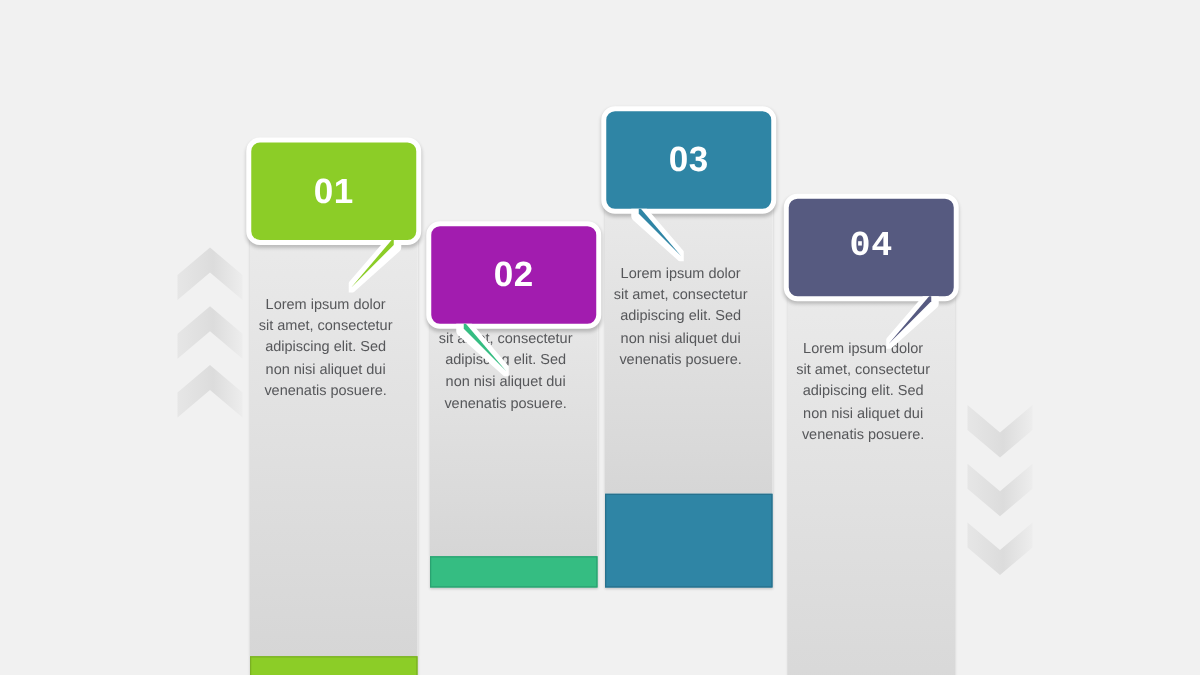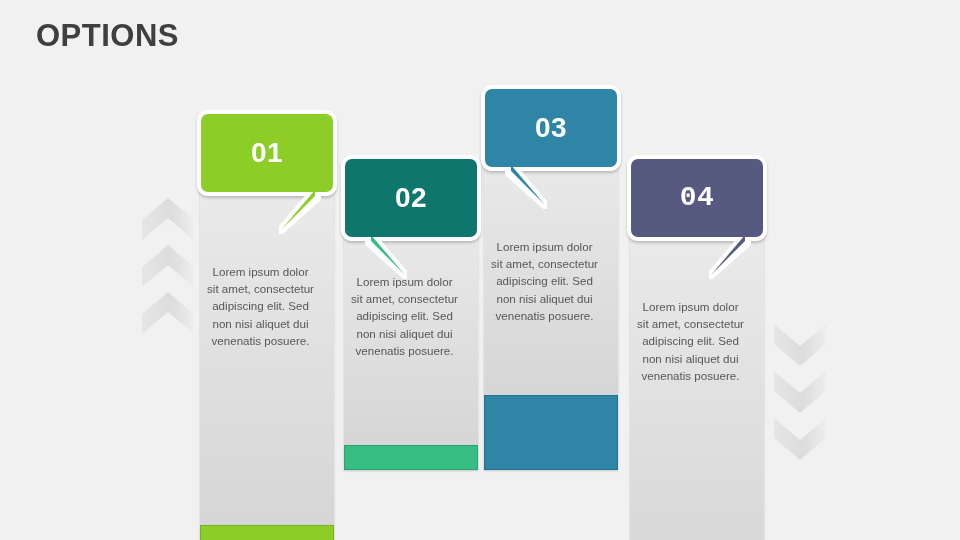--- a/index.html
+++ b/index.html
@@ -61,21 +61,20 @@
   }
 
   .card-text {
     position: absolute;
     left: 6px;
     right: 19px;
     text-align: center;
     font-size: 11.6px;
     line-height: 17.2px;
     color: #56575a;
-    margin-top: 28px;
   }
 
   .card-footer {
     position: absolute;
     left: 0;
     width: 134px;
     box-shadow: 0 1px 2px rgba(0,0,0,0.18);
   }
 
   
@@ -114,21 +113,20 @@
   }
   .tail.left  { left: 22px; }
   .tail.right { right: 14px; }
   .tail svg { display: block; width: 44px; height: 42px; }
 </style>
 </head>
 <body>
 
 <div id="slide">
 
-  <div id="page-title">OPTIONS</div>
 
   <div class="chevron-group" id="chevrons-left">
     <div class="chevron">
       <svg viewBox="0 0 56 46" xmlns="http://www.w3.org/2000/svg">
         <defs>
           <linearGradient id="gcu1" x1="0" y1="0" x2="1" y2="0">
             <stop offset="0%" stop-color="#e6e6e6"></stop>
               <stop offset="55%" stop-color="#dcdcdc"></stop>
               <stop offset="100%" stop-color="#ededed"></stop>
           </linearGradient>
@@ -188,21 +186,21 @@
         </svg>
       </div>
     </div>
   </div>
 
   <div class="card" id="card-1" style="left:344px; top:155px;">
     <div class="card-body" style="top:45px; height:245px;"></div>
     <div class="card-footer" style="top:290px; height:25px; background:#35bd82; border:1px solid #2aa271;"></div>
     <div class="card-text" style="top:90px;">Lorem ipsum dolor sit amet, consectetur adipiscing elit. Sed non nisi aliquet dui venenatis posuere.</div>
     <div class="bubble-wrap" style="top:0px;">
-      <div class="bubble" style="background:#0f766e;">
+      <div class="bubble" style="background:#a21caf;margin-top:22px;">
         <span class="bubble-number">02</span>
       </div>
       <div class="tail left">
         <svg viewBox="0 0 44 42" xmlns="http://www.w3.org/2000/svg">
           <polygon points="44,40 6,-4 6,6" fill="none" stroke="#ffffff" stroke-width="8" stroke-linejoin="round"></polygon>
           <polygon points="42,38 8,-2 8,4" fill="#35bd82"></polygon>
         </svg>
       </div>
     </div>
   </div>

